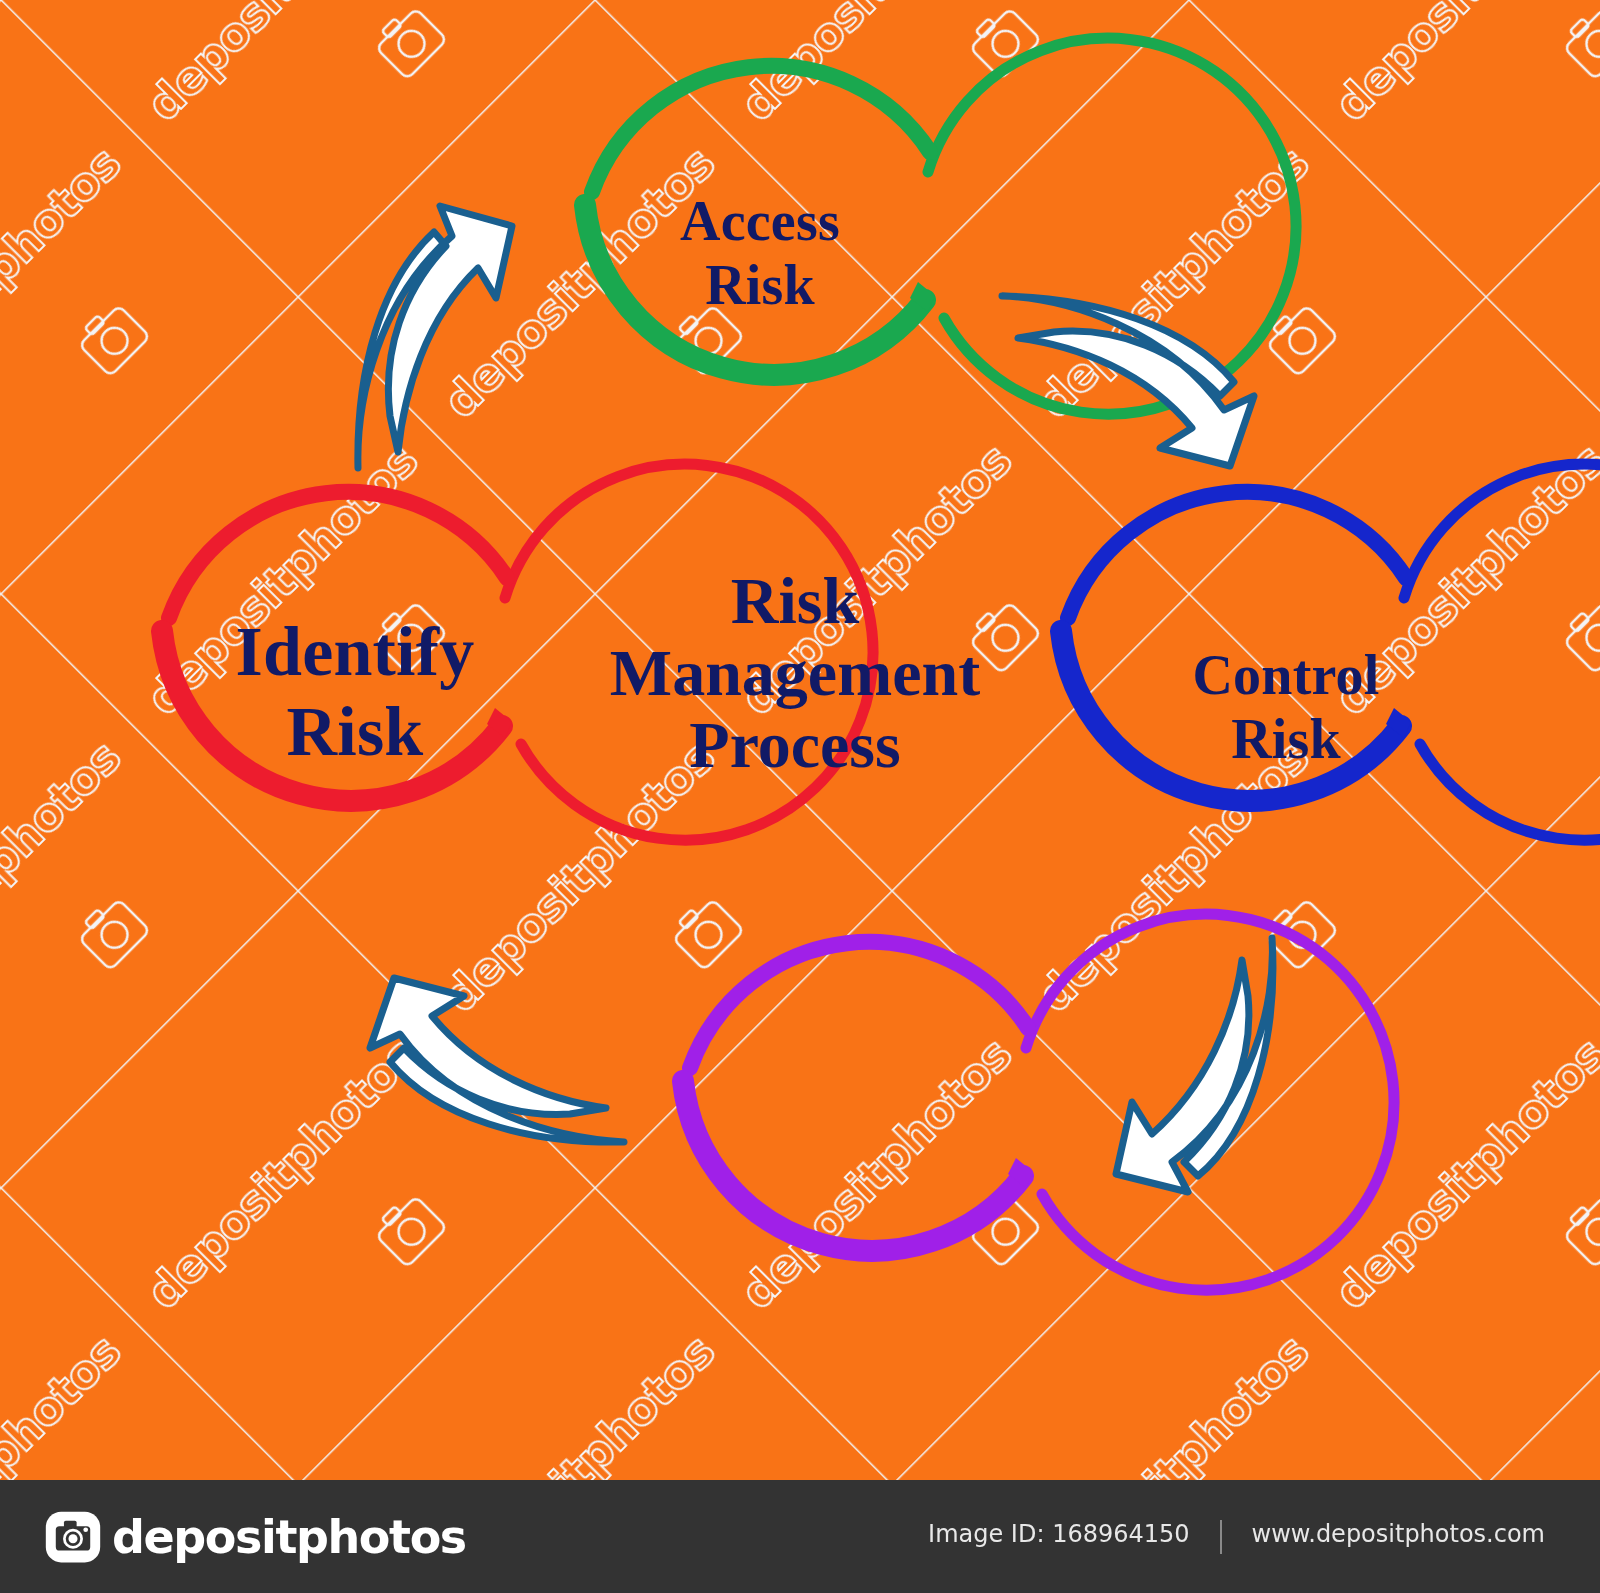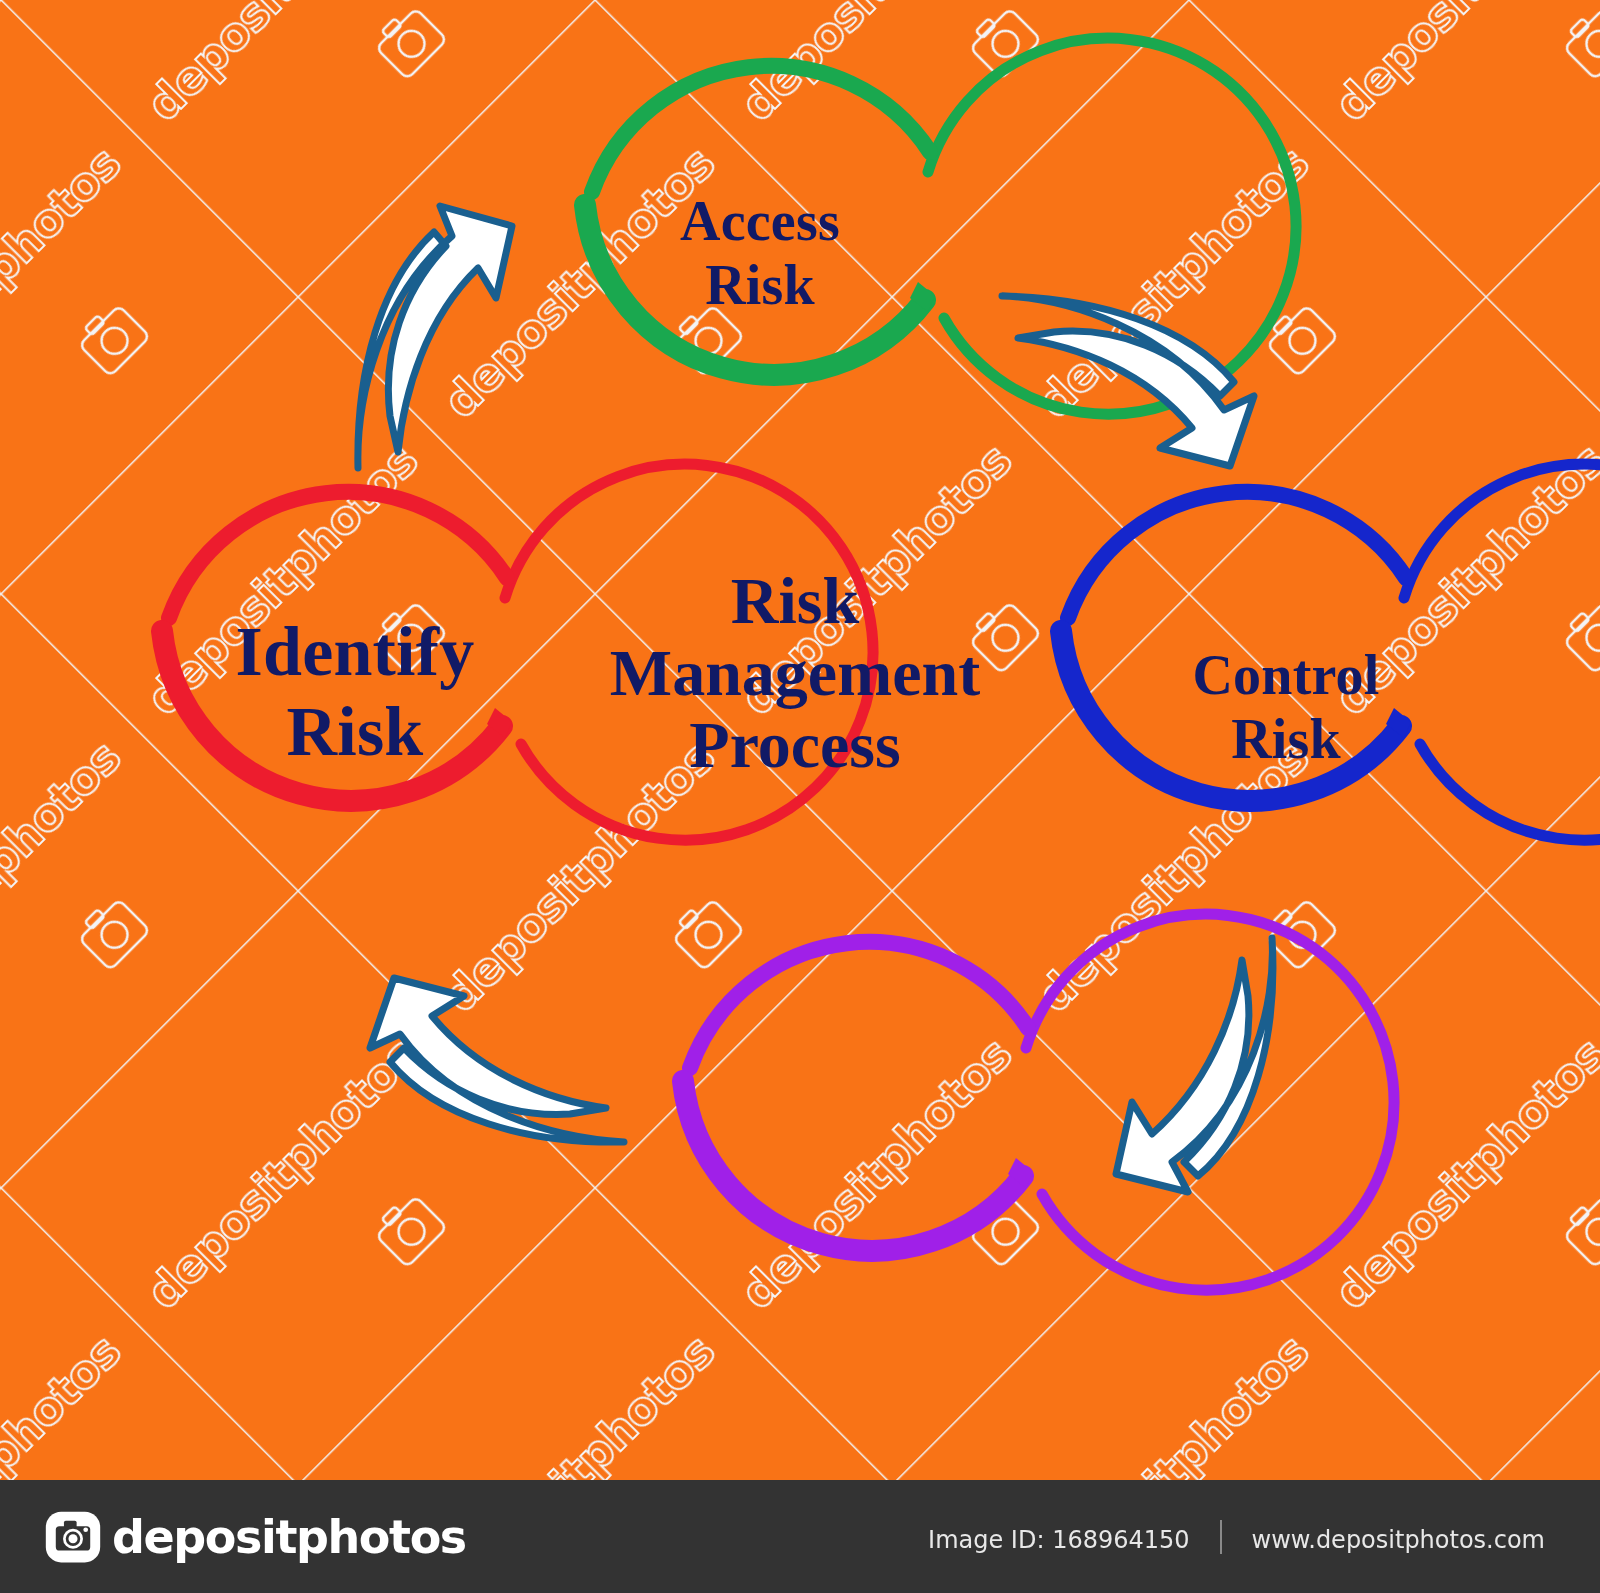--- a/index.html
+++ b/index.html
@@ -97,21 +97,21 @@
     font-family: "DejaVu Sans", sans-serif;
     font-weight: 700;
     font-size: 46px;
     letter-spacing: -1.4px;
   }
 
   #footer-right {
     margin-left: auto;
     margin-right: 55px;
     display: flex;
-    align-items: flex-end;
+    align-items: flex-start;
     gap: 30px;
   }
 
   .footer-text {
     color: #e8e8e8;
     font-family: "DejaVu Sans", sans-serif;
     font-size: 24px;
     letter-spacing: 0px;
     white-space: nowrap;
   }

